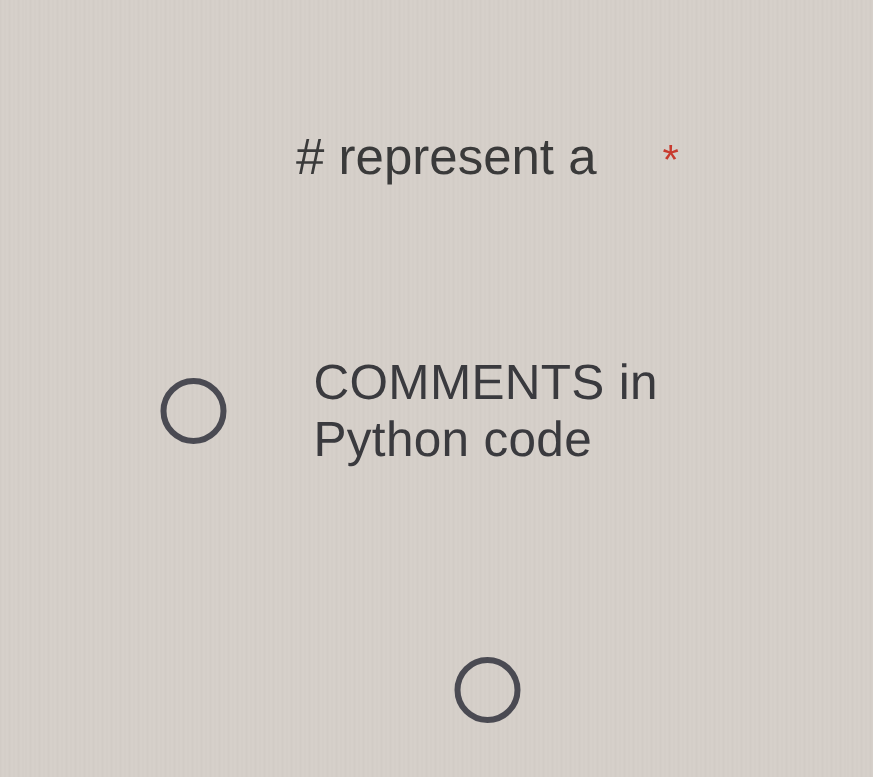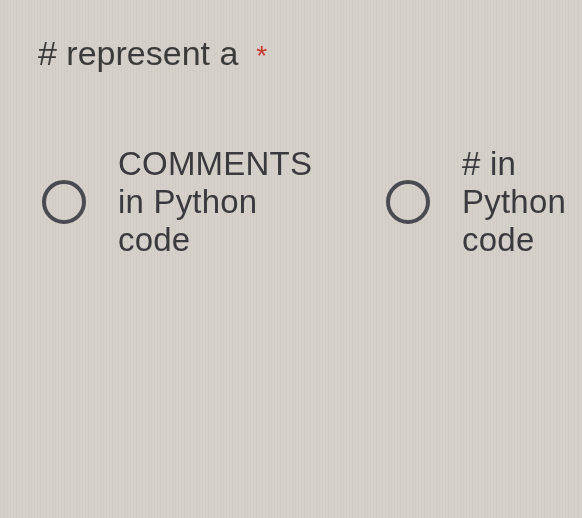--- a/index.html
+++ b/index.html
@@ -1,18 +1,19 @@
 <!DOCTYPE html>
 <html><head>
   <meta charset="utf-8">
   <style>
     * {
-      margin: 4px;
+      margin: 17px;
       padding: 0;
       box-sizing: border-box;
+      justify-content: center;
     }
     body {
       width: 582px;
       height: 518px;
       background: linear-gradient(90deg, #d4cec8 0%, #d8d2cc 50%, #d4cec8 100%);
       background-image: repeating-linear-gradient(90deg, 
         rgba(200,195,188,0.3) 0px, 
         rgba(200,195,188,0.3) 1px, 
         transparent 1px, 
         transparent 3px);
@@ -32,21 +33,21 @@
       color: #3a3a3a;
       font-weight: 400;
     }
     .required-star {
       font-size: 28px;
       color: #c83a2e;
       font-weight: 400;
     }
     .options {
       display: flex;
-      flex-direction: row;
+      flex-direction: column;
       gap: 58px;
     }
     .option-row {
       display: flex;
       align-items: center;
       gap: 24px;
     }
     .radio {
       width: 44px;
       height: 44px;
@@ -71,15 +72,14 @@
   <span class="required-star">*</span>
 </div>
 
 <div class="options">
   <div class="option-row">
     <div class="radio"></div>
     <span class="option-label">COMMENTS in Python code</span>
   </div>
   <div class="option-row">
     <div class="radio"></div>
-    <span class="option-label"># in Python code</span>
   </div>
 </div>
 
 </body></html>

